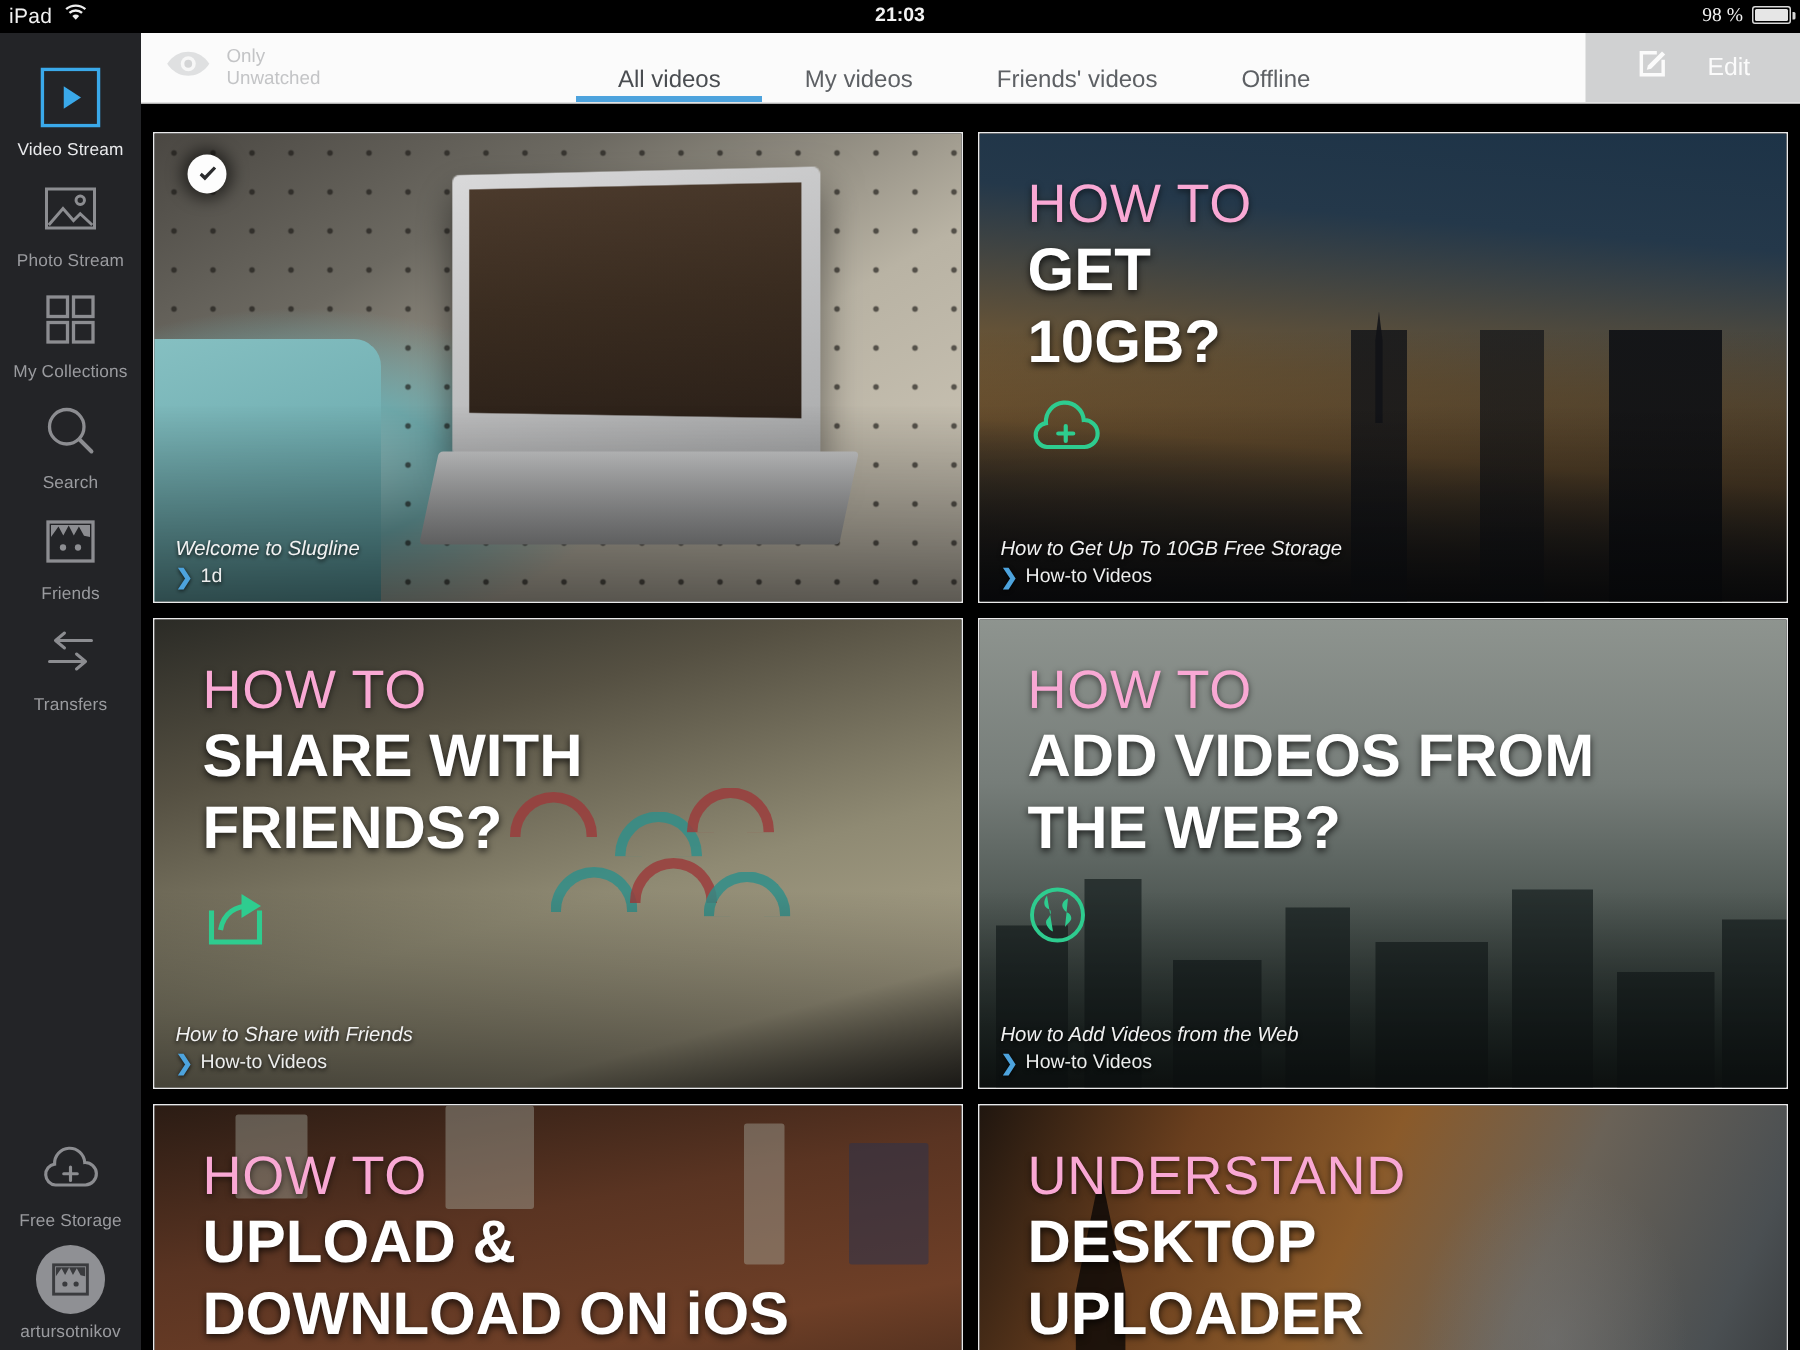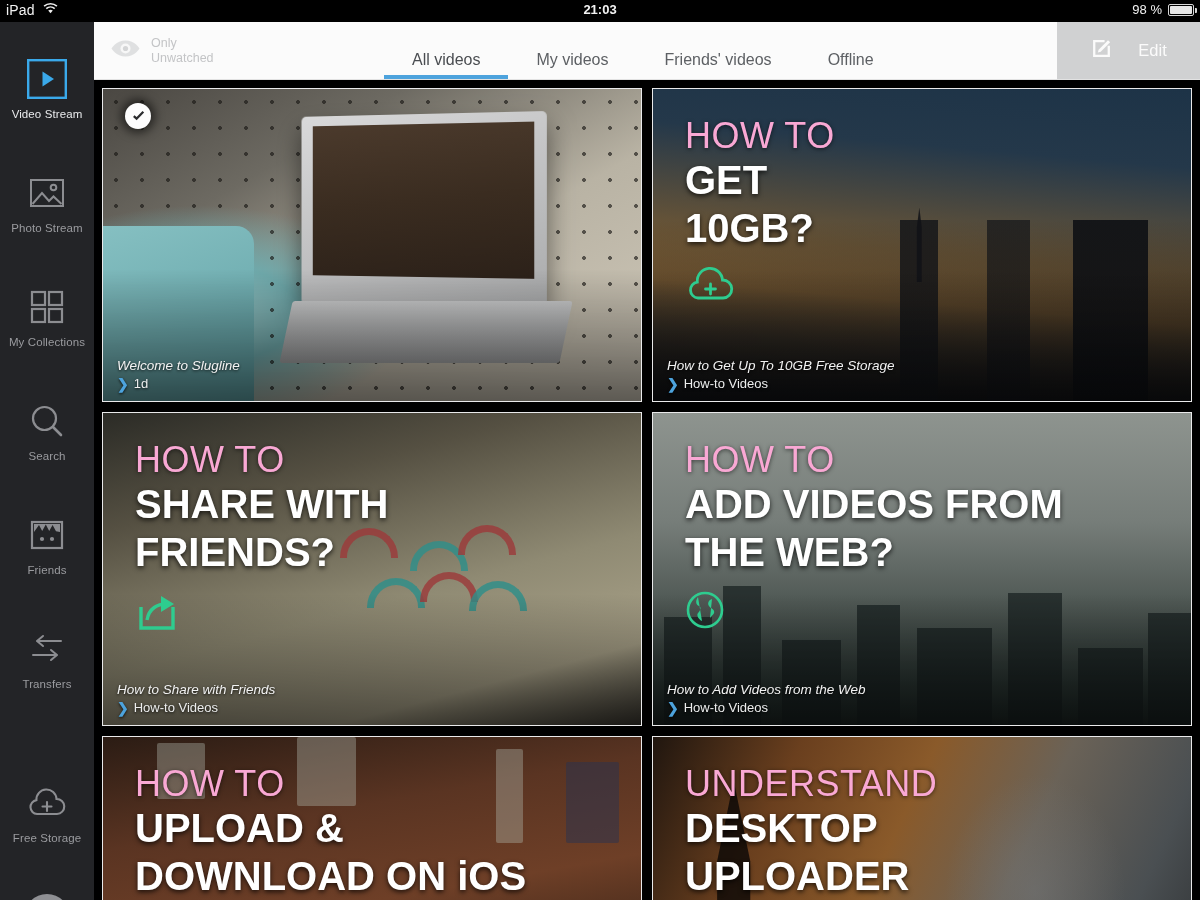--- a/index.html
+++ b/index.html
@@ -14,43 +14,42 @@
   .status-bar {
     position: absolute; top: 0; left: 0;
     width: 1200px; height: 19px;
     background: #000; color: #f2f2f2;
     display: flex; align-items: center;
     font-size: 13px;
   }
   .sb-left { position: absolute; left: 6px; display: flex; align-items: center; gap: 7px; }
   .sb-device { font-size: 14px; letter-spacing: .2px; }
   .sb-center { position: absolute; left: 0; width: 1200px; text-align: center; font-size: 13px; font-weight: bold; }
-  .sb-right { position: absolute; right: 6px; display: flex; align-items: center; gap: 6px; font-size: 13px; }
+  .sb-right { position: absolute; right: 6px; display: flex; align-items: center; gap: 6px; font-size: 13px; font-family: Liberation Serif, serif; }
   .battery {
     width: 26px; height: 12px;
     border: 1px solid #d8d8d8; border-radius: 2px;
     position: relative; display: inline-block;
   }
   .battery::after {
     content:""; position: absolute; right: -4px; top: 3px;
     width: 2px; height: 5px; background: #d8d8d8; border-radius: 0 1px 1px 0;
   }
   .battery .fill { position: absolute; left: 1px; top: 1px; bottom: 1px; background: #e6e6e6; border-radius: 1px; }
 
   
   .app { position: absolute; top: 22px; left: 0; width: 1200px; height: 878px; background: #000; }
 
   
   .sidebar {
     position: absolute; left: 0; top: 0;
     width: 94px; height: 878px;
     background: #232427;
     display: flex; flex-direction: column; align-items: flex-end;
-    padding-top: 28px;
-    gap: 40px;
+    padding-top: 14px;
   }
   .side-item {
     width: 94px; padding: 6px 0 4px 0;
     display: flex; flex-direction: column; align-items: center;
     text-decoration: none;
   }
   .side-ico { width: 46px; height: 46px; display:flex; align-items:center; justify-content:center; }
   .side-label {
     margin-top: 6px; font-size: 11.5px; color: #9a9b9f;
     letter-spacing: .1px; white-space: nowrap;
@@ -59,21 +58,21 @@
   .side-gap { flex: 1; }
   .side-bottom { padding-bottom: 6px; }
   .avatar-circle {
     width: 46px; height: 46px; border-radius: 50%;
     background: #8f9094; display: flex; align-items: center; justify-content: center;
   }
 
   
   .topbar {
     position: absolute; left: 94px; top: 0;
-    width: 1106px; height: 58px;
+    width: 1106px; height: 47px;
     background: #fbfbfb; border-bottom: 1px solid #e2e2e2;
     display: flex; align-items: stretch;
   }
   .filter {
     display: flex; align-items: center; gap: 10px;
     padding-left: 16px; width: 290px;
   }
   .filter-text { font-size: 12.5px; line-height: 15px; color: #c3c4c6; }
   .tabs { display: flex; align-items: stretch; flex: 1; }
   .tab {

